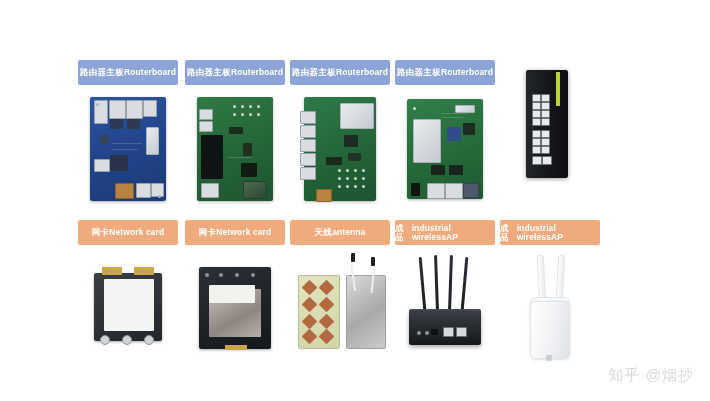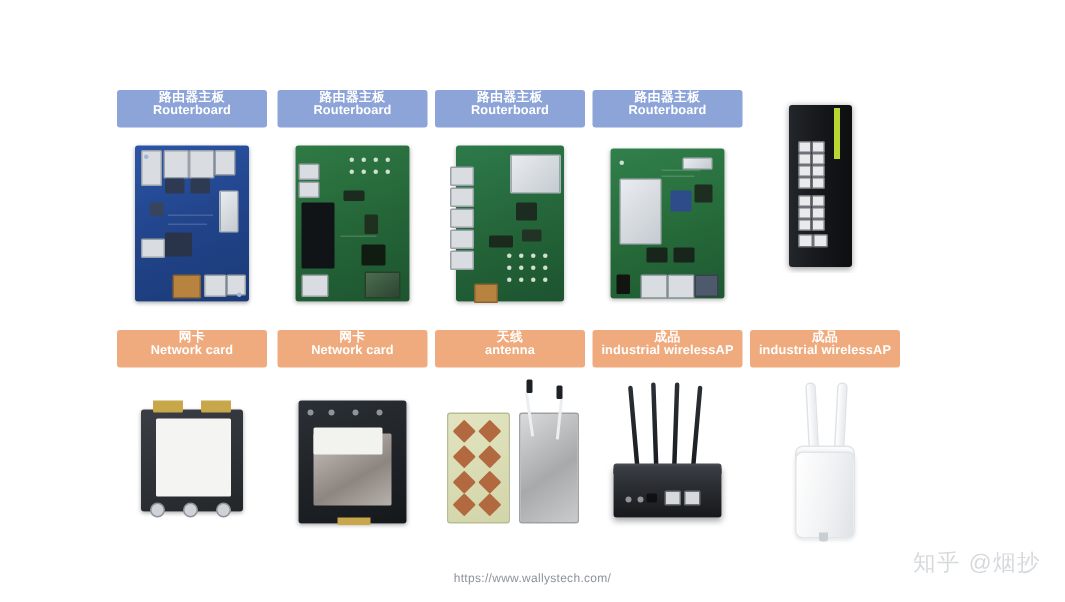--- a/index.html
+++ b/index.html
@@ -44,21 +44,21 @@
     position:absolute;right:4px;top:34px;width:42px;text-align:center;
     font-size:5px;color:#1b4f86;font-weight:bold;letter-spacing:.6px;
   }
   .hdr-rule{position:absolute;left:96px;top:44px;width:614px;height:1px;background:#e6ebf0;}
 
   
   .row{position:absolute;left:0;width:710px;}
   .cell{position:absolute;width:100px;}
   .badge{
     width:100px;height:25px;border-radius:2px;
-    display:flex;flex-direction:column;align-items:center;
+    display:flex;flex-direction:row;align-items:center;justify-content:center;
     color:#ffffff;line-height:1.02;
   }
   .badge .cn{font-size:8.5px;font-weight:bold;letter-spacing:.3px;}
   .badge .en{font-size:8.5px;font-weight:bold;letter-spacing:.1px;}
   .badge.blue{background:#8ca4d8;}
   .badge.orange{background:#efab7e;}
   .photo{position:relative;width:100px;height:118px;margin-top:4px;overflow:hidden;}
 
   
   .pcb{position:absolute;border-radius:2px;}
@@ -378,16 +378,15 @@
       <div class="photo">
         <div class="oap-ant" style="left:38px;top:6px;height:46px;transform:rotate(-3deg);"></div>
         <div class="oap-ant" style="left:57px;top:6px;height:46px;transform:rotate(3deg);"></div>
         <div class="oap-cap"></div>
         <div class="oap-body"></div>
         <div class="oap-stub"></div>
       </div>
     </div>
   </div>
 
-  <div class="footer-url">https://www.wallystech.com/</div>
   <div class="watermark">知乎 @烟抄</div>
 
 </div>
 
 </body></html>

